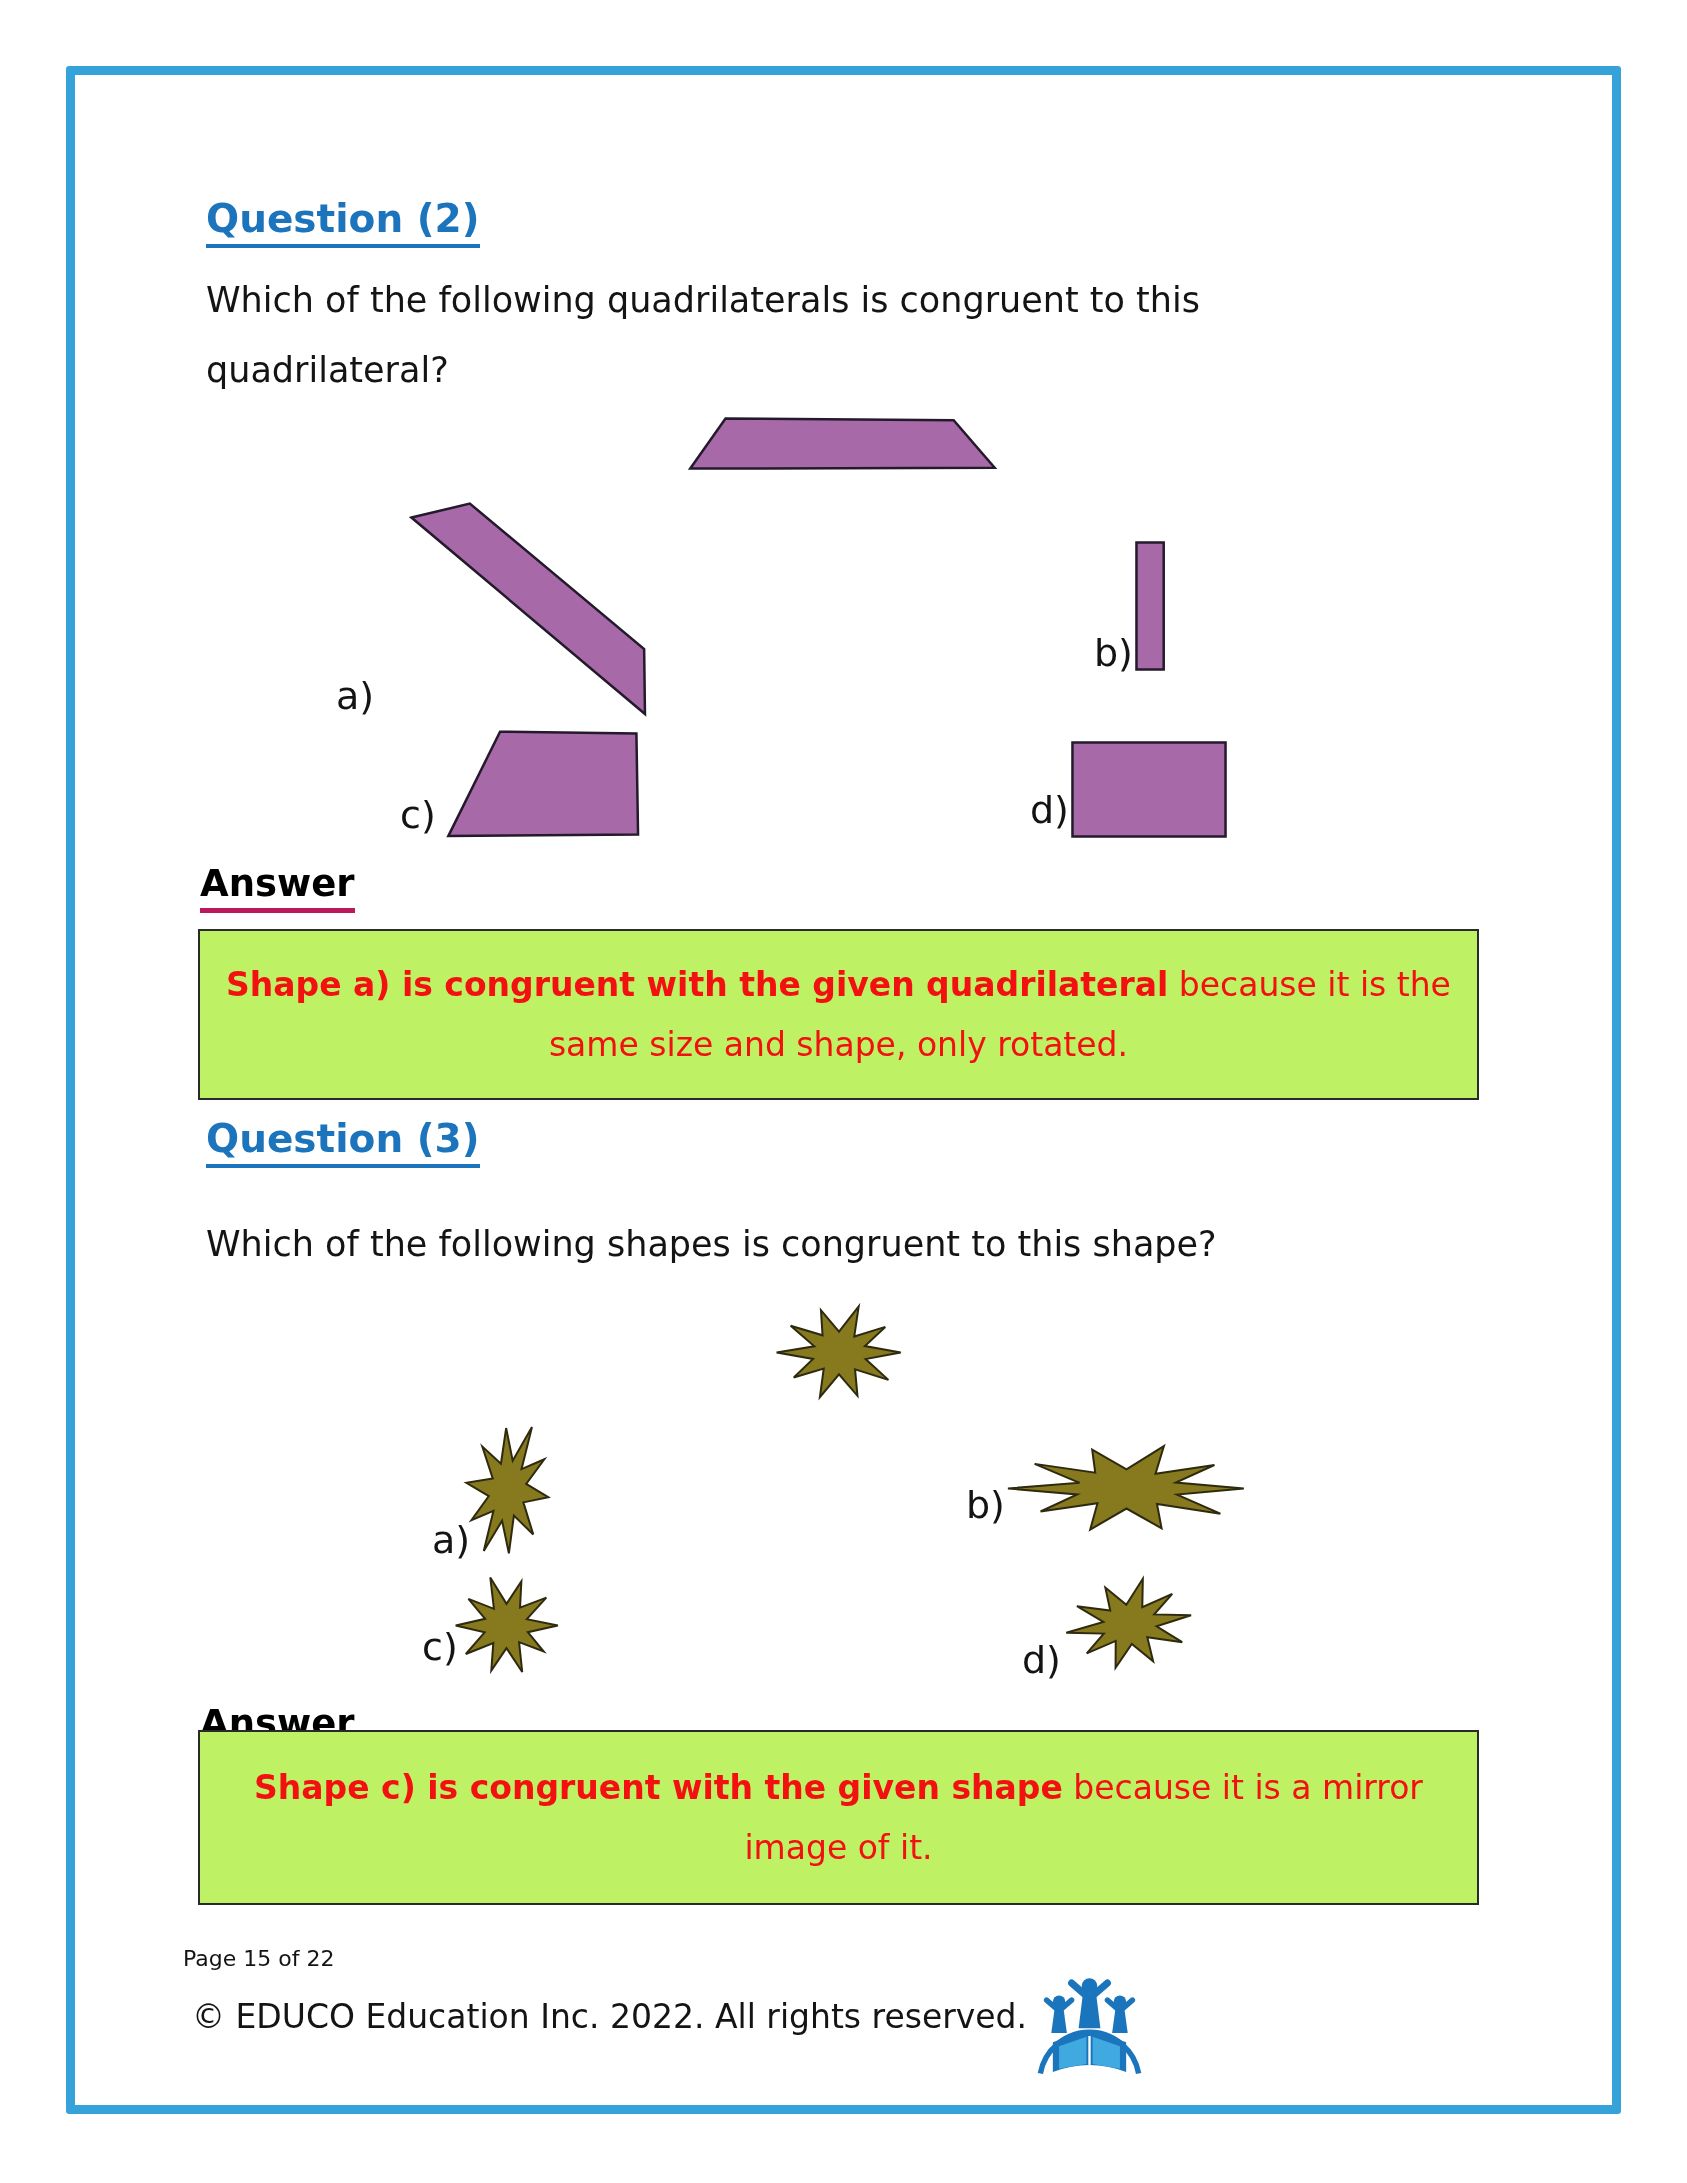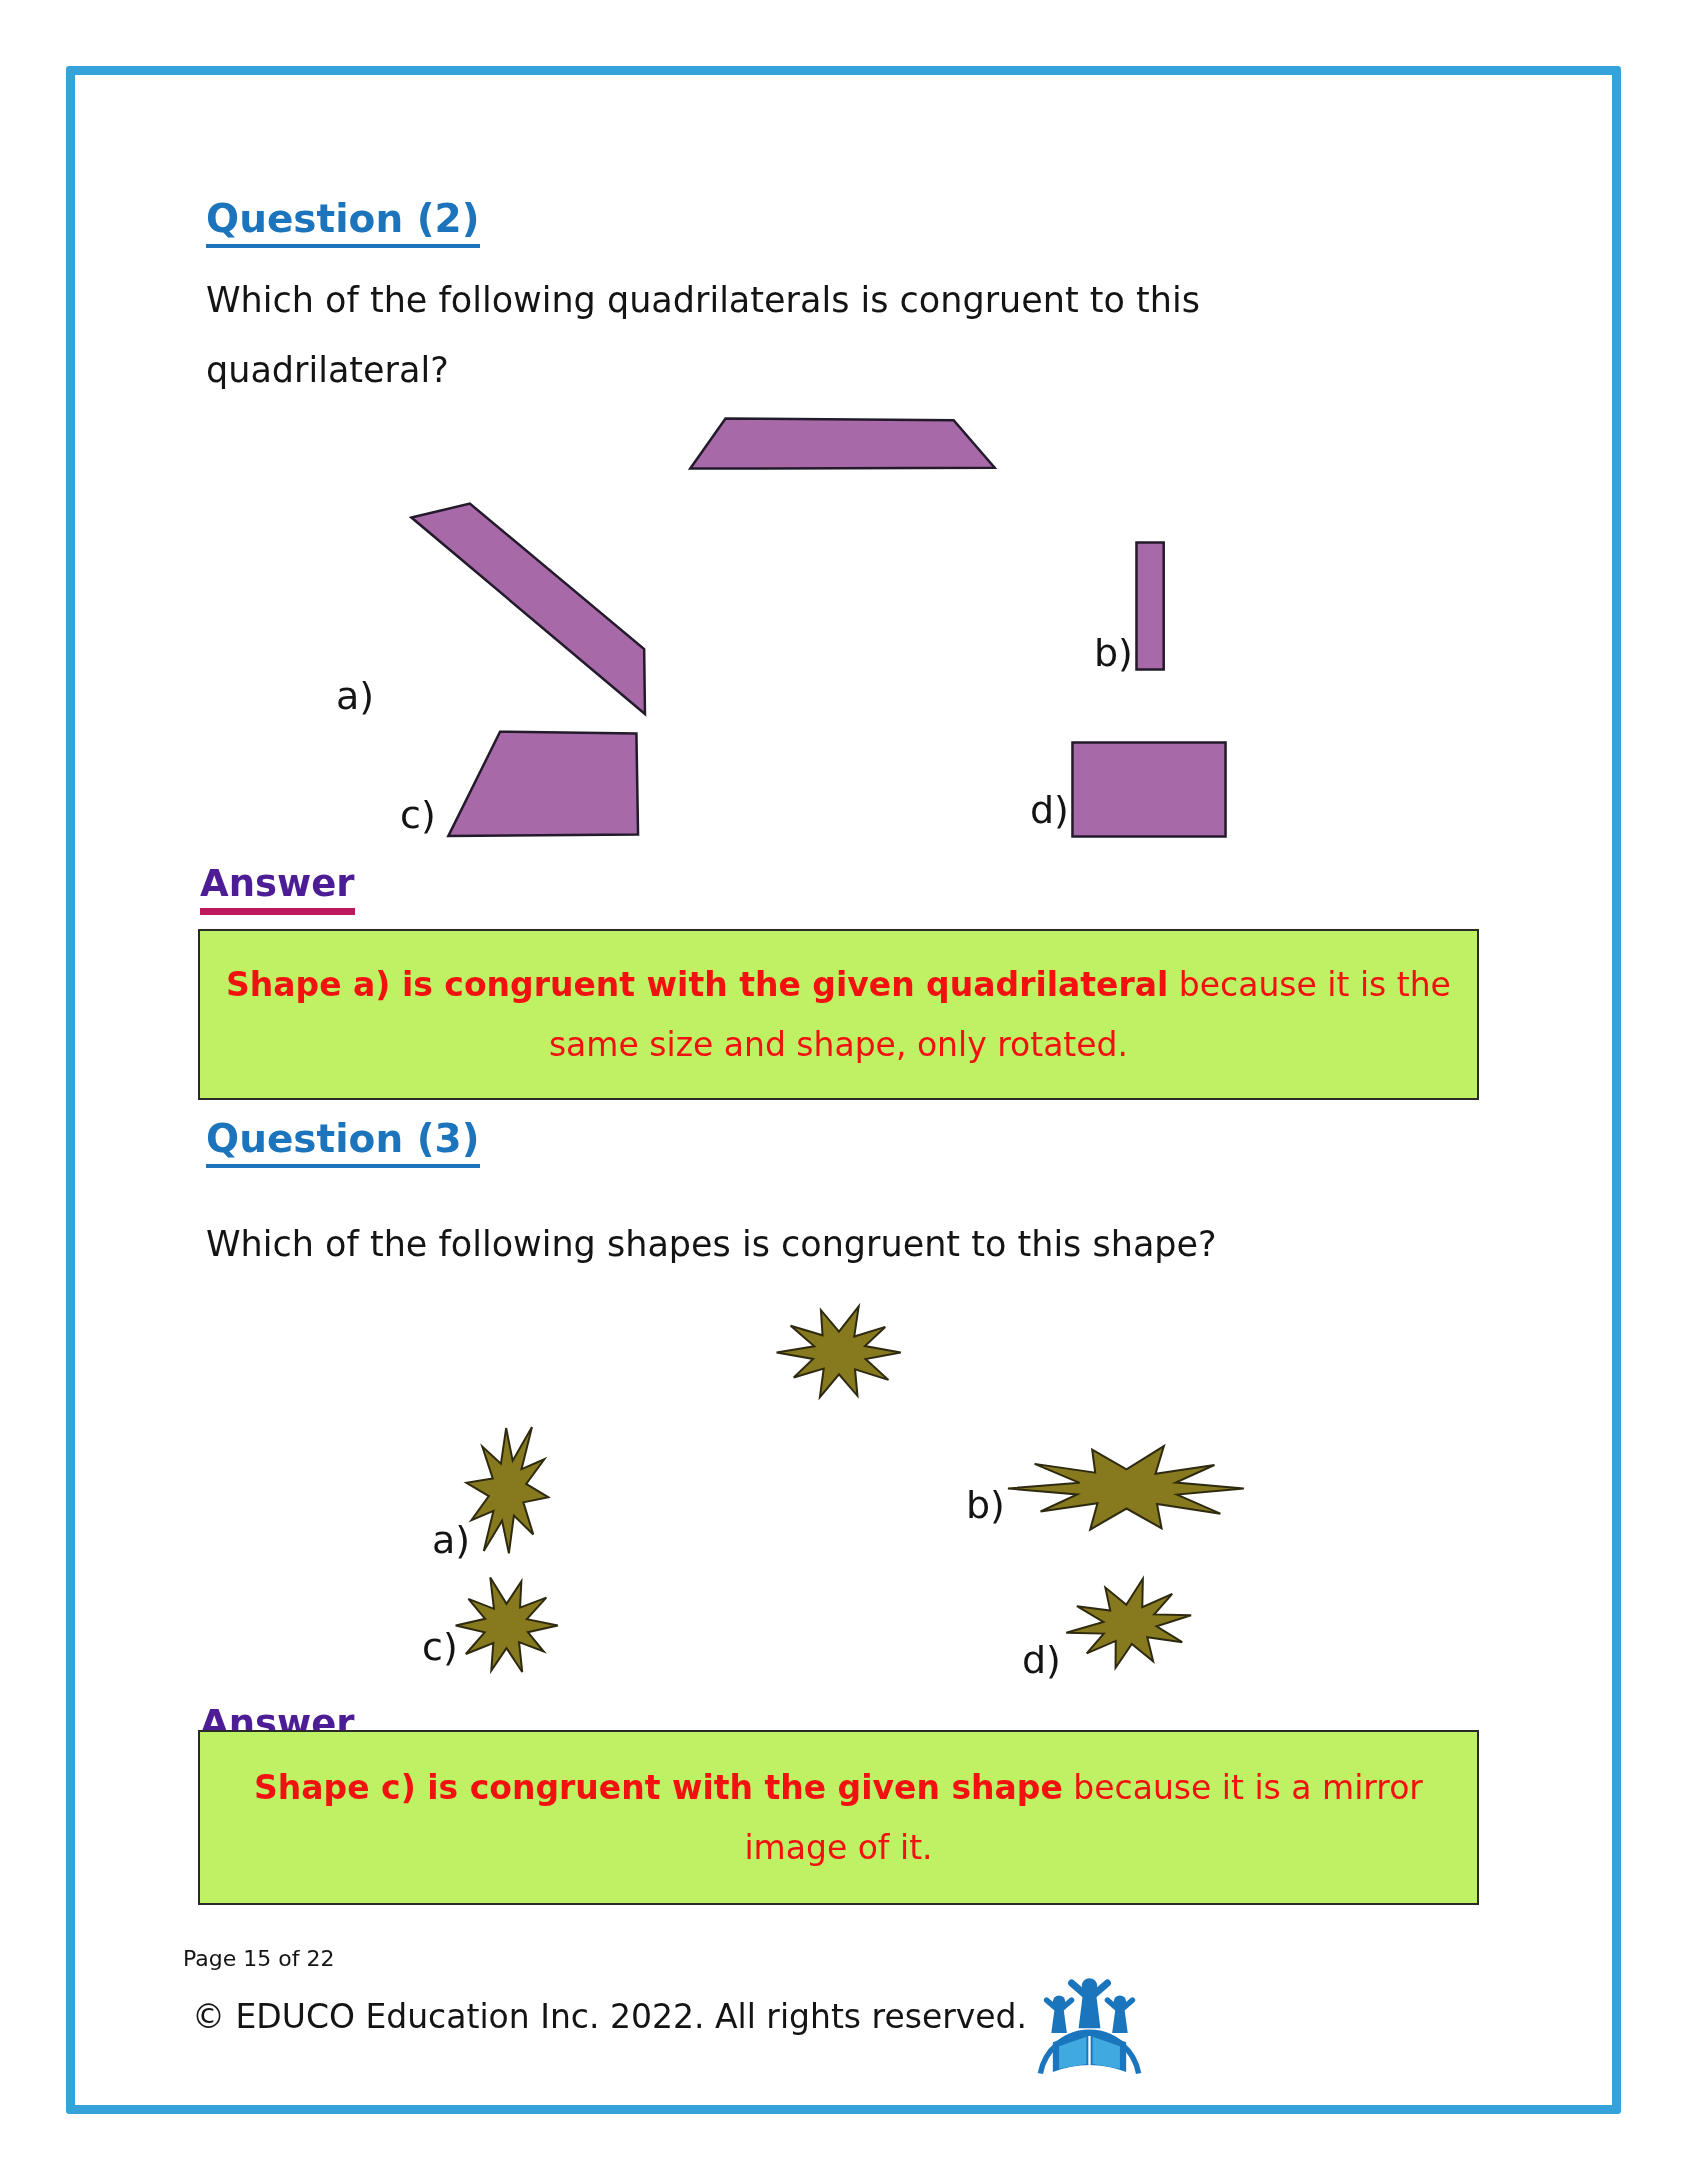--- a/index.html
+++ b/index.html
@@ -27,22 +27,22 @@
   }
   #q2-prompt{top:265px; width:1203px;}
   #q3-prompt{top:1209px; width:1252px;}
   .shape-svg{position:absolute; overflow:visible;}
   .purple-shape{fill:var(--shape-purple); stroke:var(--shape-outline); stroke-width:2.5;}
   .star-shape{fill:var(--star-olive); stroke:var(--star-outline); stroke-width:2;}
   .opt-label{
     position:absolute; font-size:38px; color:#141414; white-space:nowrap;
   }
   .answer-heading{
-    position:absolute; left:200px; font-size:37px; font-weight:700; color:#4c1d95;
-    border-bottom:7px solid #be185d; padding-bottom:2.5px;
+    position:absolute; left:200px; font-size:37px; font-weight:700; color:#000000;
+    border-bottom:5px solid #be185d; padding-bottom:2.5px;
   }
   #q2-answer-heading{top:862px;}
   #q3-answer-heading{top:1702px;}
   .answer-box{
     position:absolute; left:198px; width:1281px; border:2.5px solid #2a2a2a; box-sizing:border-box;
     display:flex; align-items:center; justify-content:flex-end; text-align:center;
     padding:8.2px 23px; background:#bef264;
   }
   #q2-answer-box{top:929px; height:171px;}
   #q3-answer-box{top:1730px; height:175px;}

